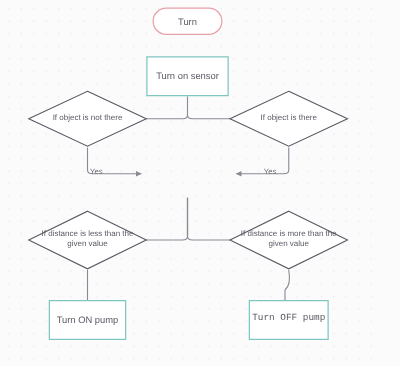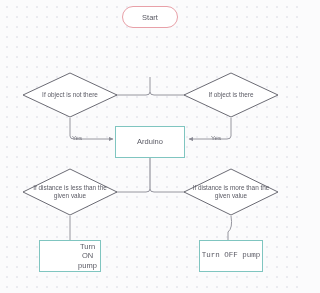--- a/index.html
+++ b/index.html
@@ -116,60 +116,60 @@
 
       <path d="M150,189 Q150,192 154,192 L197,192"></path>
 
       <path d="M70,216 L70,240"></path>
 
       <path d="M231,216 Q233,228 228,232 L228,240"></path>
     </g>
   </svg>
 
   <div class="node terminator" style="left:122px; top:6px; width:56px; height:22px;">
-    <span>Start</span>
+    <span>Turn</span>
   </div>
 
+  <div class="node proc" style="left:117px; top:45px; width:66px; height:32px;">
+    <span>Turn on sensor</span>
+  </div>
 
   <div class="diamond-wrap" style="left:22px; top:72px; width:96px; height:46px;">
     <svg width="96" height="46" viewBox="0 0 96 46" xmlns="http://www.w3.org/2000/svg">
       <polygon points="48,1 95,23 48,45 1,23" fill="#ffffff" stroke="#5a5a64" stroke-width="0.9"></polygon>
     </svg>
     <div class="diamond-label">If object is not there</div>
   </div>
 
   <div class="diamond-wrap" style="left:183px; top:72px; width:96px; height:46px;">
     <svg width="96" height="46" viewBox="0 0 96 46" xmlns="http://www.w3.org/2000/svg">
       <polygon points="48,1 95,23 48,45 1,23" fill="#ffffff" stroke="#5a5a64" stroke-width="0.9"></polygon>
     </svg>
     <div class="diamond-label">If object is there</div>
   </div>
 
   <div class="edge-label" style="left:72px; top:134px;">Yes</div>
   <div class="edge-label" style="left:211px; top:134px;">Yes</div>
 
-  <div class="node proc" style="left:115px; top:126px; width:70px; height:32px;">
-    <span>Arduino</span>
-  </div>
 
   <div class="diamond-wrap" style="left:22px; top:168px; width:96px; height:48px;">
     <svg width="96" height="48" viewBox="0 0 96 48" xmlns="http://www.w3.org/2000/svg">
       <polygon points="48,1 95,24 48,47 1,24" fill="#ffffff" stroke="#5a5a64" stroke-width="0.9"></polygon>
     </svg>
     <div class="diamond-label">If distance is less than the given value</div>
   </div>
 
   <div class="diamond-wrap" style="left:183px; top:168px; width:96px; height:48px;">
     <svg width="96" height="48" viewBox="0 0 96 48" xmlns="http://www.w3.org/2000/svg">
       <polygon points="48,1 95,24 48,47 1,24" fill="#ffffff" stroke="#5a5a64" stroke-width="0.9"></polygon>
     </svg>
     <div class="diamond-label">If distance is more than the given value</div>
   </div>
 
-  <div class="node proc" style="left:39px; top:240px; width:62px; height:32px;padding-left:35px;">
+  <div class="node proc" style="left:39px; top:240px; width:62px; height:32px;">
     <span>Turn ON pump</span>
   </div>
 
   <div class="node proc" style="left:199px; top:240px; width:64px; height:32px;font-family:Liberation Mono, monospace;">
     <span>Turn OFF pump</span>
   </div>
 
 </div>
 
 </body></html>

